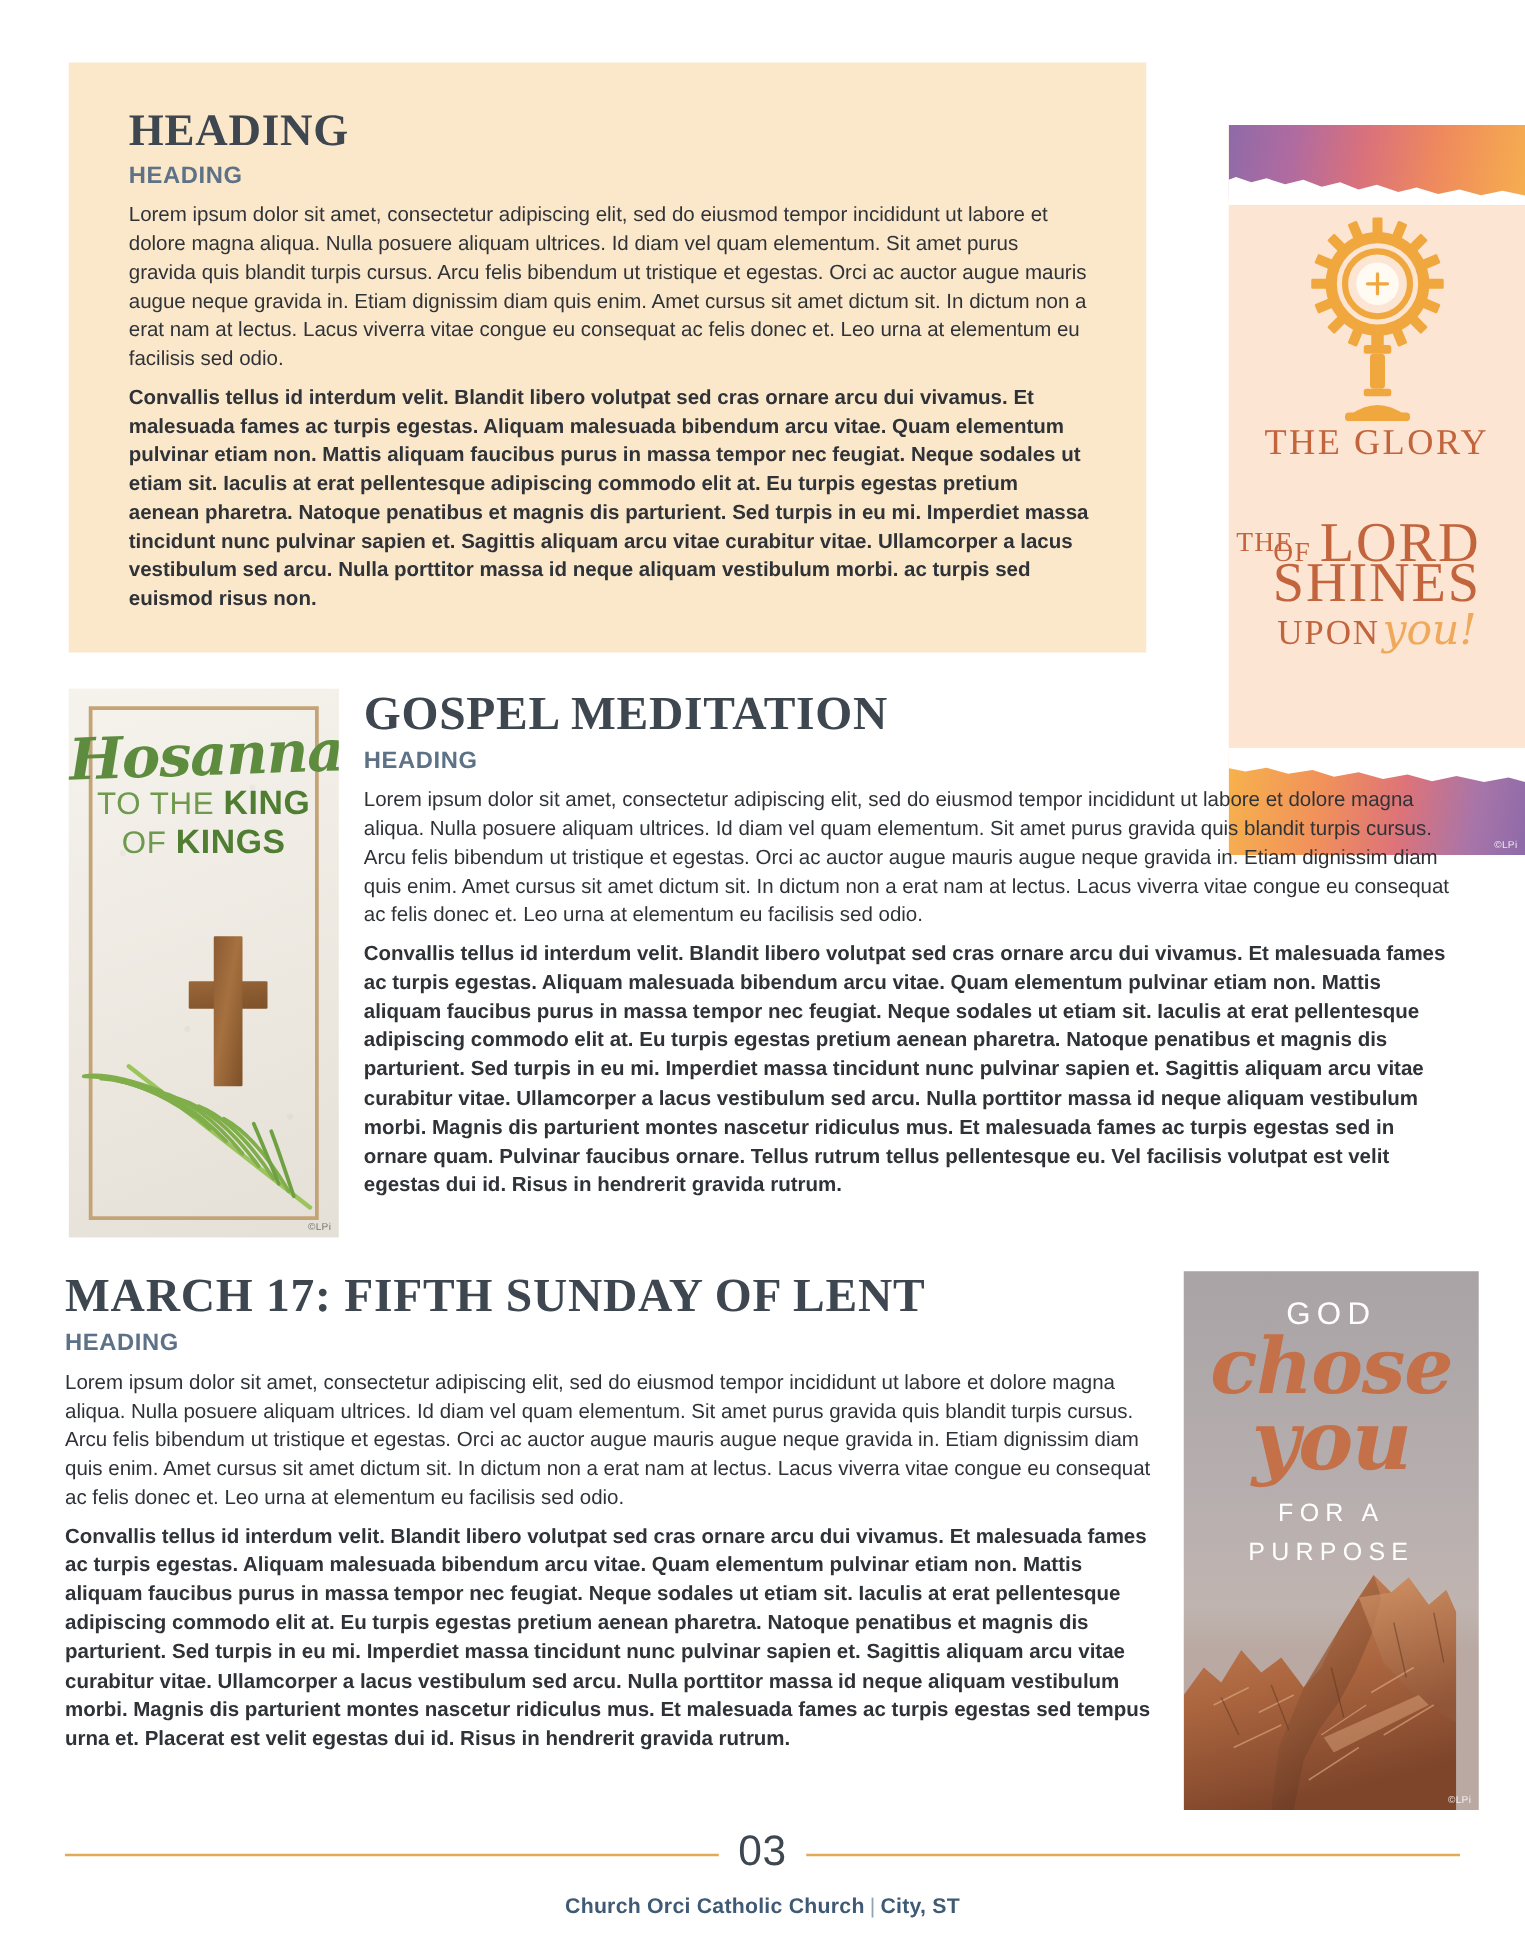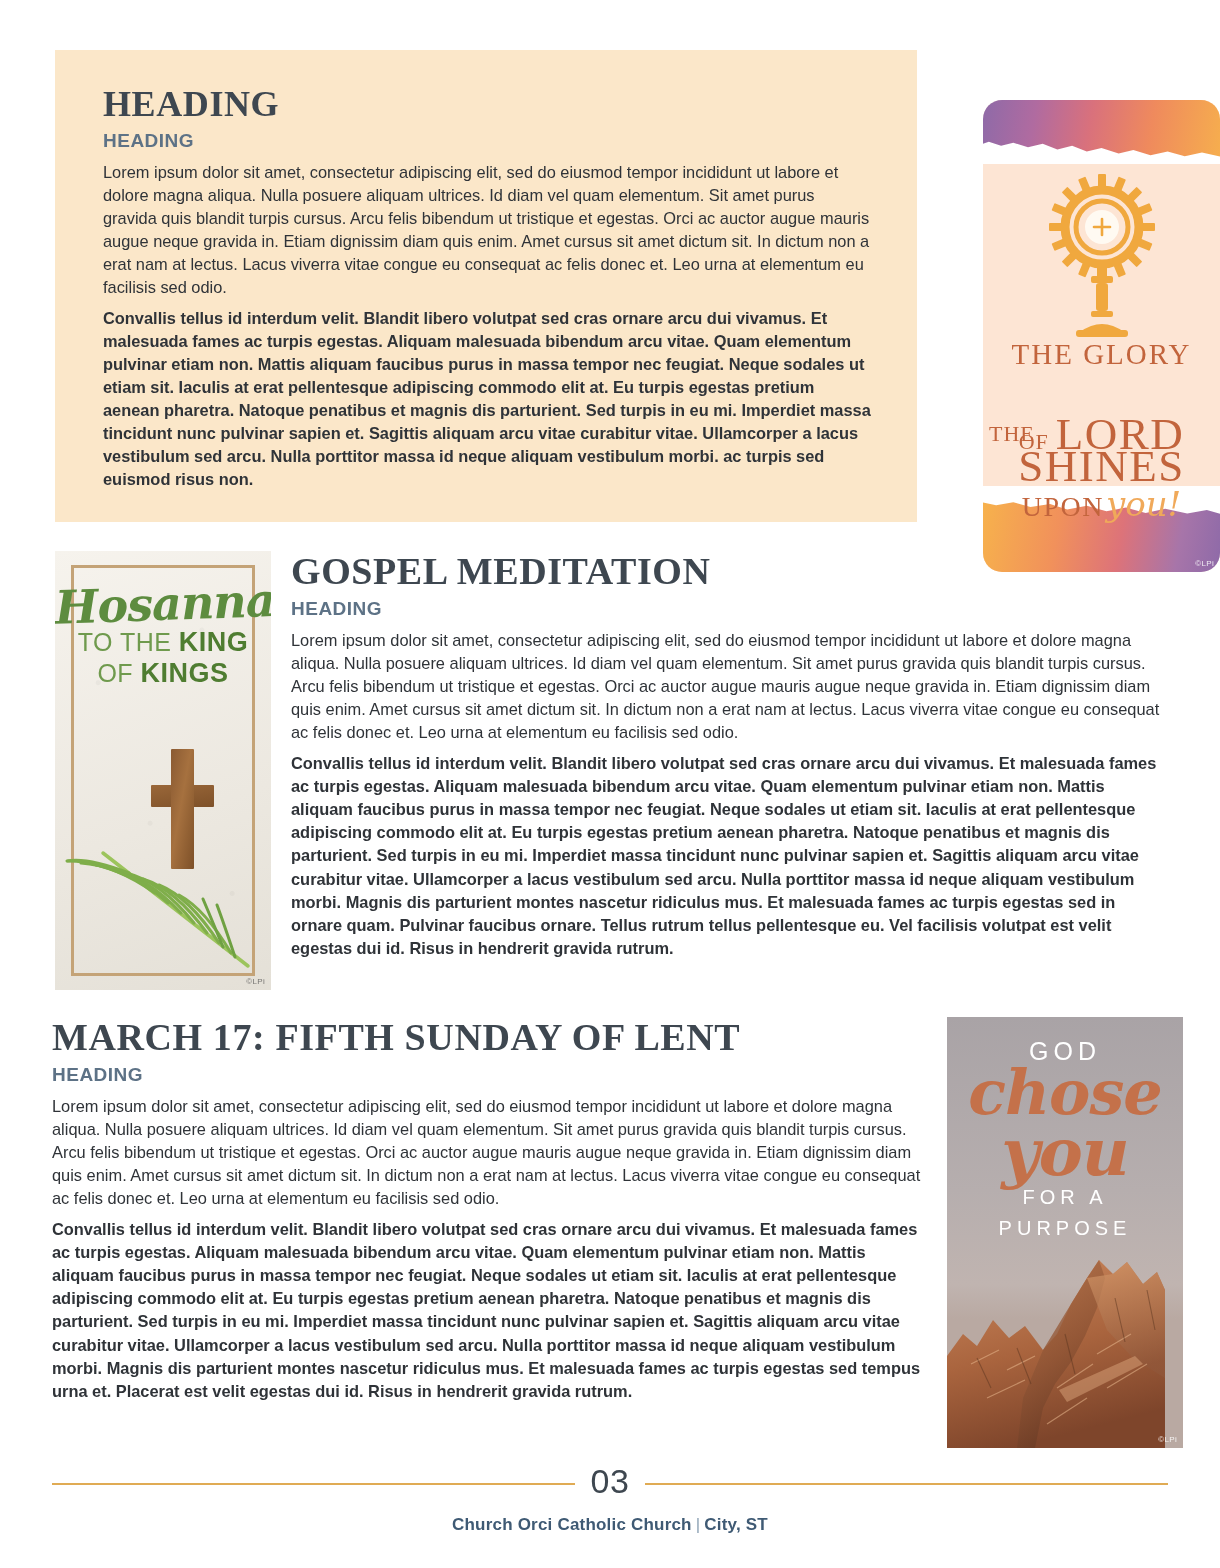--- a/index.html
+++ b/index.html
@@ -76,23 +76,22 @@
     font-family: "Liberation Sans", sans-serif;
     color: rgba(255,255,255,0.85);
     letter-spacing: 0.3px;
     z-index: 40;
   }
   .lpi.dark { color: rgba(80,80,80,0.75); }
 
   
   #art-glory {
     left: 928px; top: 50px;
-    width: 237px; height: 472px;
+    width: 237px; height: 584px;
     background: #fde5d4;
-    border-radius: 19px;
   }
   .g-topband {
     position: absolute; left:0; top:0; width:100%; height: 58px;
     background: linear-gradient(100deg,#8e6aa8 0%, #b06ba0 22%, #d9717c 45%, #ef8a5d 70%, #f6ae4e 100%);
   }
   .g-botband {
     position: absolute; left:0; bottom:0; width:100%; height: 76px;
     background: linear-gradient(100deg,#f7b24c 0%, #f1915b 32%, #dd7379 58%, #a775a9 82%, #8e6aa8 100%);
   }
   .tear {
@@ -200,21 +199,21 @@
   .ch-script {
     font-family: "DejaVu Serif", serif;
     font-style: italic; font-weight: bold;
     color: #c4714a; line-height: 0.88;
   }
   .ch-chose { font-size: 62px; letter-spacing: -1px; }
   .ch-you   { font-size: 66px; letter-spacing: -1px; margin-top: 2px; }
   .ch-small {
     font-family: "Liberation Sans", sans-serif;
     color:#fff; font-size: 20px; letter-spacing: 5px; line-height: 1.45;
-    margin-top: 2px;
+    margin-top: 16px;
   }
 
   
   .sec2-text {
     position: absolute;
     left: 291px; top: 551px;
     width: 878px;
   }
   
   .sec3-text {

